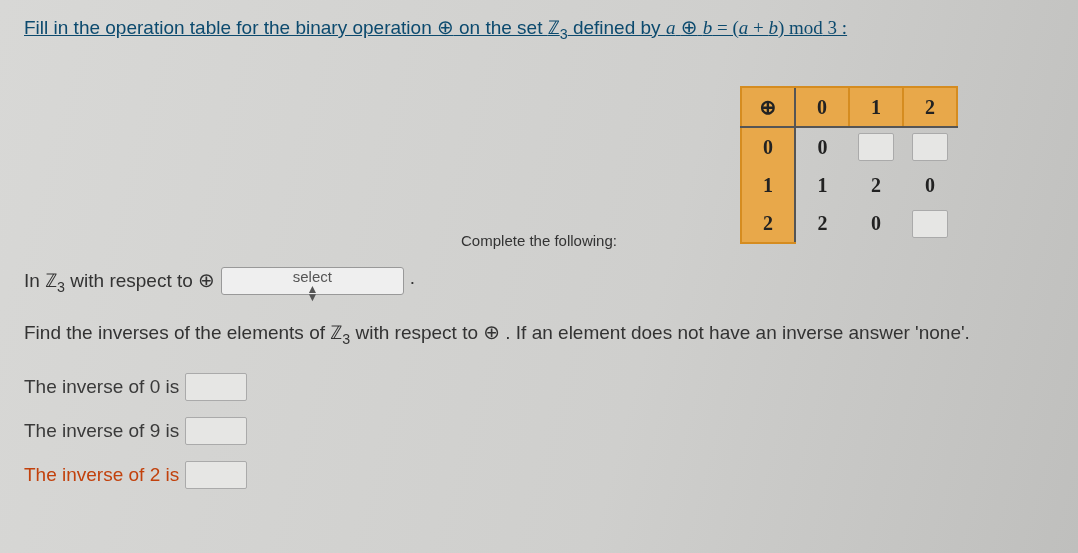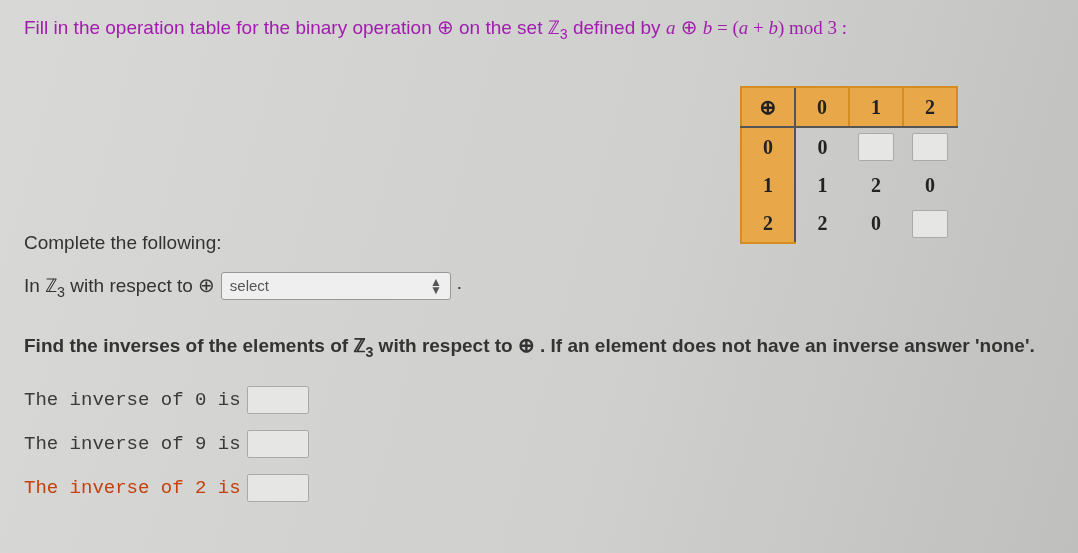--- a/index.html
+++ b/index.html
@@ -14,22 +14,23 @@
     font-size: 18px;
     overflow: hidden;
     position: relative;
   }
   .page {
     padding: 10px 24px 0 24px;
     box-sizing: border-box;
   }
   .line1 {
     font-size: 19px;
-    color: #a21caf;
+    color: #0c4a6e;
     margin-top: 4px;
+    text-decoration: underline;
   }
   .math-inline {
     font-family: "Times New Roman", serif;
     font-style: italic;
   }
   .math-upright {
     font-family: "Times New Roman", serif;
     font-style: normal;
   }
   .Zset {
@@ -78,63 +79,64 @@
     height: 26px;
     background: #e6e6e4;
     border: 1px solid #aaa;
     border-radius: 2px;
     vertical-align: middle;
   }
 
   .section-gap { height: 190px; }
 
   .complete {
-    font-size: 19px;
+    font-size: 15px;
     color: #333;
     margin-top: 0px;
+    text-align: center;
   }
 
   .row-line {
     display: flex;
     align-items: flex-start;
     font-size: 19px;
     color: #333;
     margin-top: 18px;
     gap: 6px;
   }
   .select-box {
     display: inline-flex;
     align-items: center;
     justify-content: space-between;
-    width: 230px;
+    width: 183px;
     height: 28px;
     background: #efefef;
     border: 1px solid #999;
     border-radius: 3px;
     padding: 0 8px;
     color: #555;
     font-size: 15px;
     box-sizing: border-box;
+    flex-direction: column;
   }
   .select-box .arrows {
     font-size: 12px;
     line-height: 8px;
     color: #555;
     display: flex;
     flex-direction: column;
   }
 
   .inverse-line {
     display: flex;
     align-items: center;
     font-size: 19px;
     color: #3a3a3a;
     margin-top: 16px;
     gap: 6px;
-    font-family: Liberation Mono, monospace;
   }
   .inverse-input {
     display: inline-block;
     width: 60px;
     height: 26px;
     background: #e6e6e4;
     border: 1px solid #aaa;
     border-radius: 2px;
   }
   .faded { color: #c2410c; }
@@ -187,21 +189,21 @@
     <span class="select-box">
       <span>select</span>
       <span class="arrows">
         <span>▲</span>
           <span>▼</span>
       </span>
     </span>
     <span>.</span>
   </div>
 
-  <div class="row-line" style="margin-top:32px;font-weight:bold;">
+  <div class="row-line" style="margin-top:24px;">
     <span>
       <span>Find the inverses of the elements of </span><span class="Zset">ℤ</span><sub>3</sub><span> with respect to </span><span class="oplus">⊕</span><span> . If an element does not have an inverse answer 'none'.</span>
     </span>
   </div>
 
   <div class="inverse-line" style="margin-top:26px;">
     <span>The inverse of 0 is</span>
     <span class="inverse-input"></span>
   </div>
   <div class="inverse-line">

